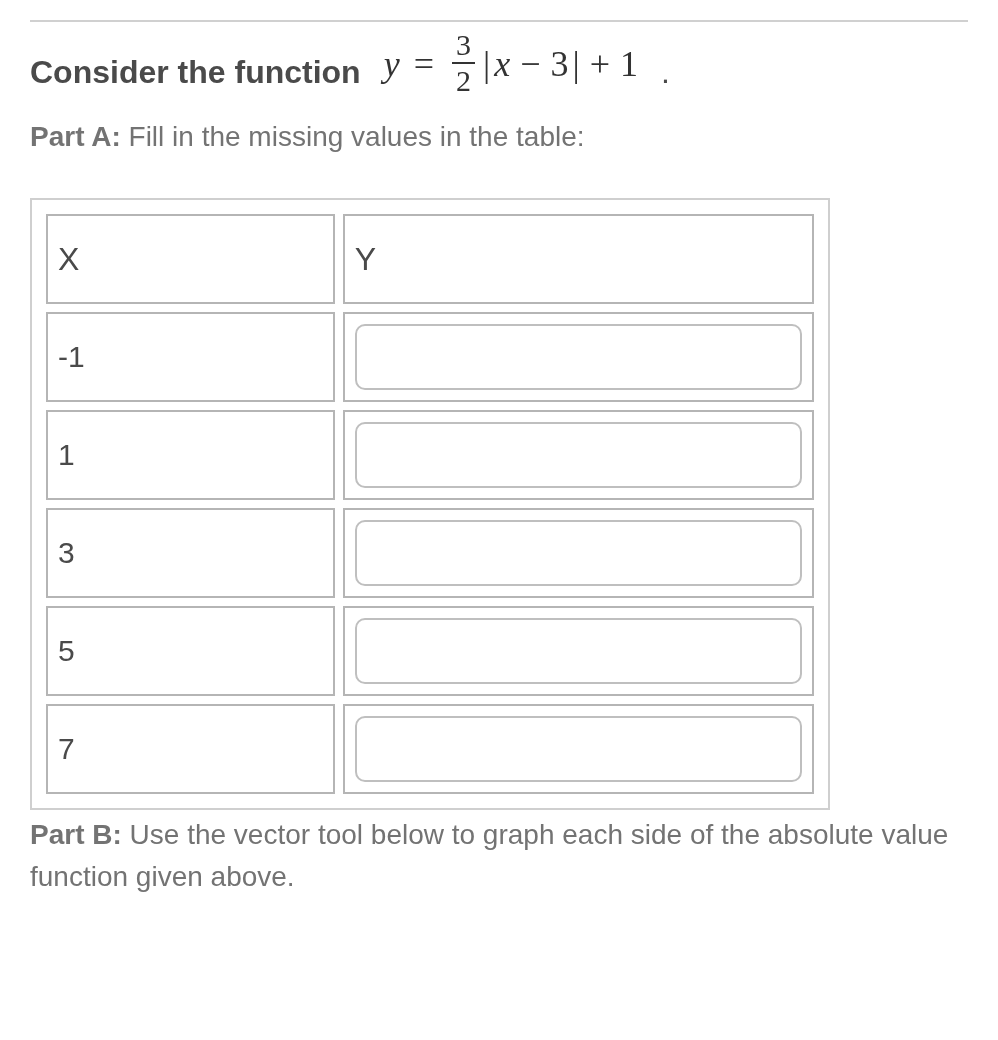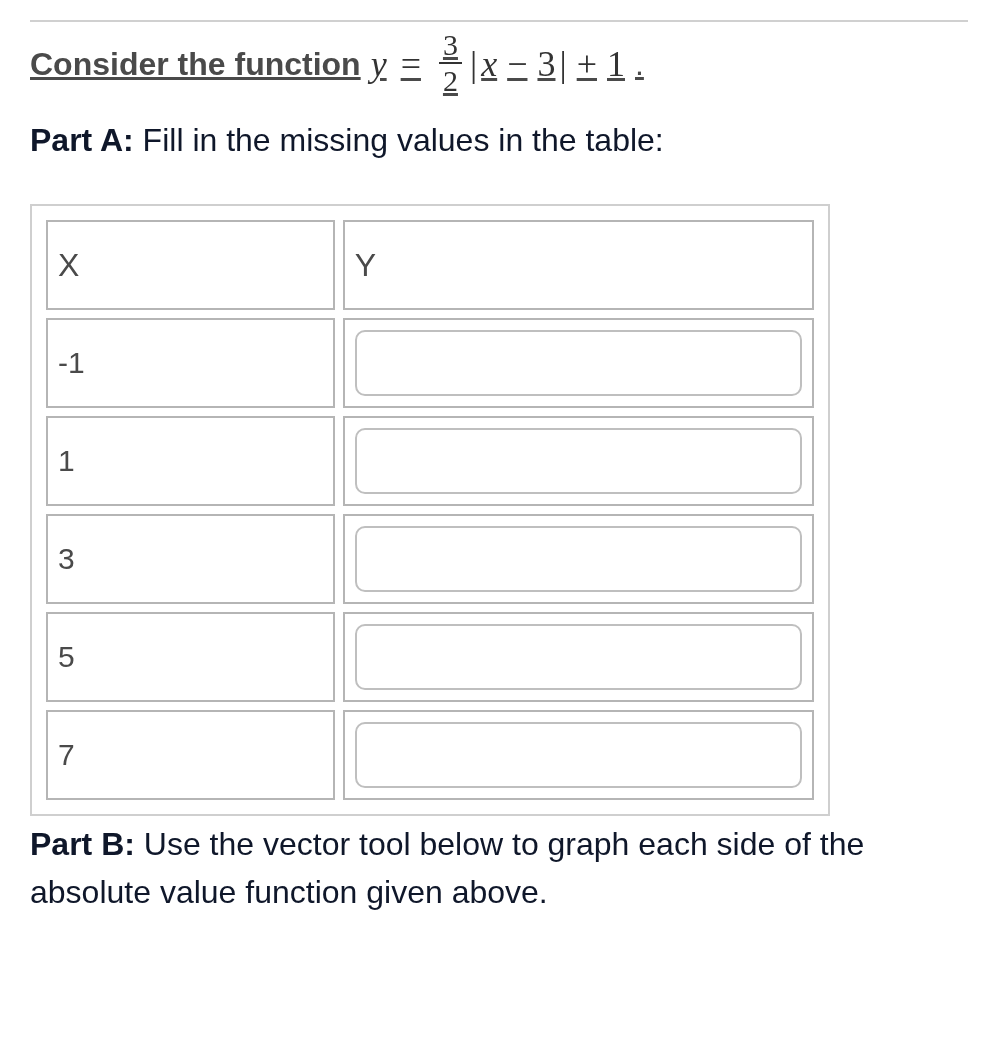--- a/index.html
+++ b/index.html
@@ -16,24 +16,23 @@
   }
   .top-border {
     border-top: 2px solid #d0d0d0;
     margin-bottom: 10px;
   }
   .prompt-line {
     font-size: 32px;
     color: #4a4a4a;
     line-height: 1.6;
     display: flex;
-    align-items: center;
+    align-items: flex-end;
     flex-wrap: wrap;
-    gap: 10px;
-    text-decoration: underline;
+    gap: 23px;
   }
   .bold {
     font-weight: 700;
   }
   .math {
     font-family: 'Times New Roman', Times, serif;
     font-style: italic;
     font-size: 36px;
     color: #333;
     display: inline-flex;
@@ -55,22 +54,22 @@
     margin: 0 4px;
   }
   .frac .num {
     padding: 0 4px 2px 4px;
   }
   .frac .den {
     border-top: 2px solid #333;
     padding: 2px 4px 0 4px;
   }
   .part-line {
-    font-size: 32px;
-    color: #0f172a;
+    font-size: 28px;
+    color: #737373;
     margin-top: 18px;
     line-height: 1.5;
   }
   .table-wrap {
     margin-top: 40px;
     border: 2px solid #cfcfcf;
     width: 800px;
     padding: 6px;
     background: #fff;
   }

